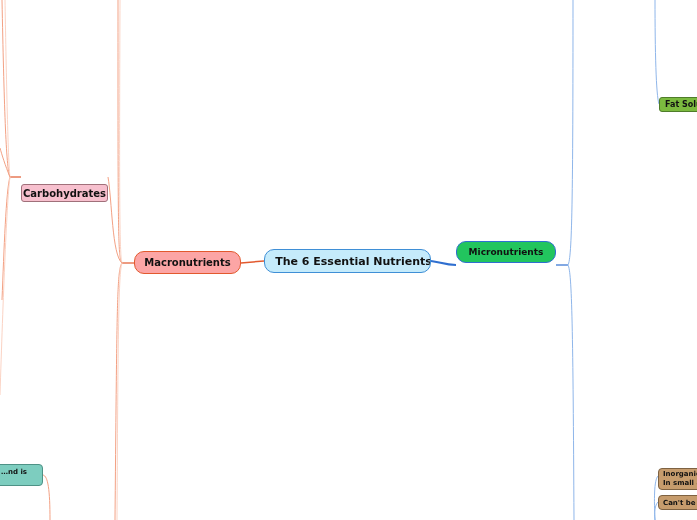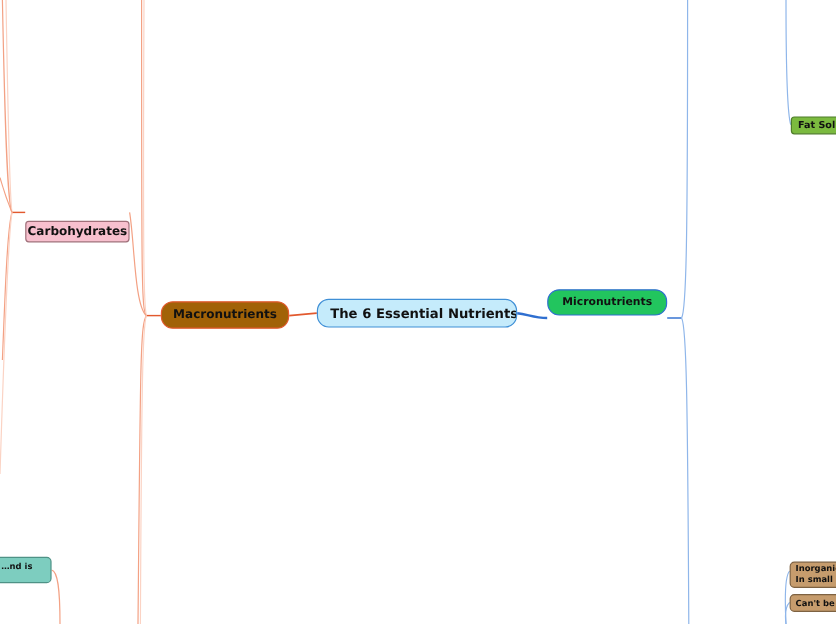--- a/index.html
+++ b/index.html
@@ -16,21 +16,21 @@
       white-space: nowrap; overflow: hidden;
     }
     .central {
       left: 264px; top: 249px; width: 167px; height: 24px;
       background: #c5ebfb; border: 1px solid #3f8fd6; border-radius: 10px;
       font-size: 11px;
       padding-left: 12px;
     }
     .macro {
       left: 134px; top: 251px; width: 107px; height: 23px;
-      background: #a16207; border: 1px solid #e2592e; border-radius: 10px;
+      background: #fca5a5; border: 1px solid #e2592e; border-radius: 10px;
       font-size: 10px;
     }
     .micro {
       left: 456px; top: 241px; width: 100px; height: 22px;
       background: #22c55e; border: 1px solid #2f6fd0; border-radius: 10px;
       font-size: 9px;
     }
     .carbs {
       left: 21px; top: 168px; width: 87px; height: 18px;
       background: #f7c0ce; border: 1px solid #a0707a; border-radius: 3px;

